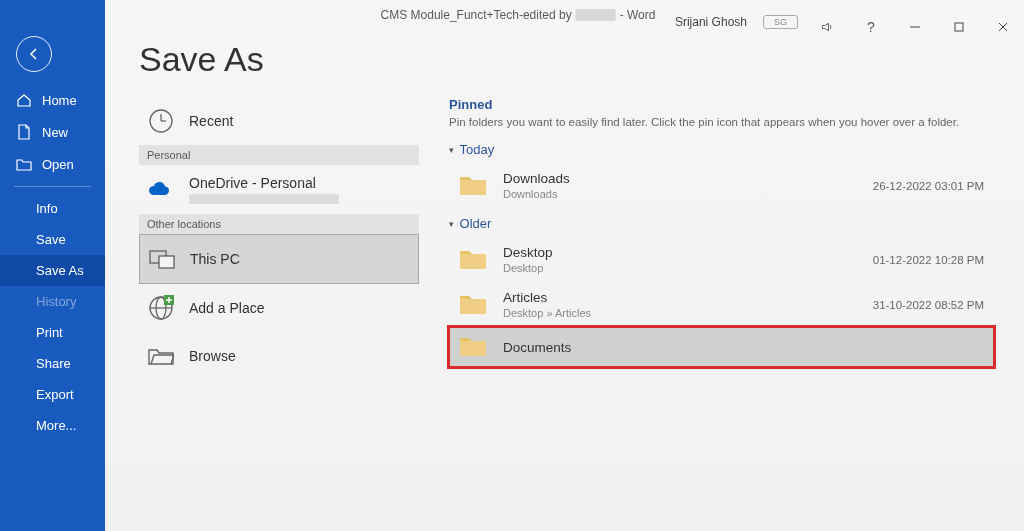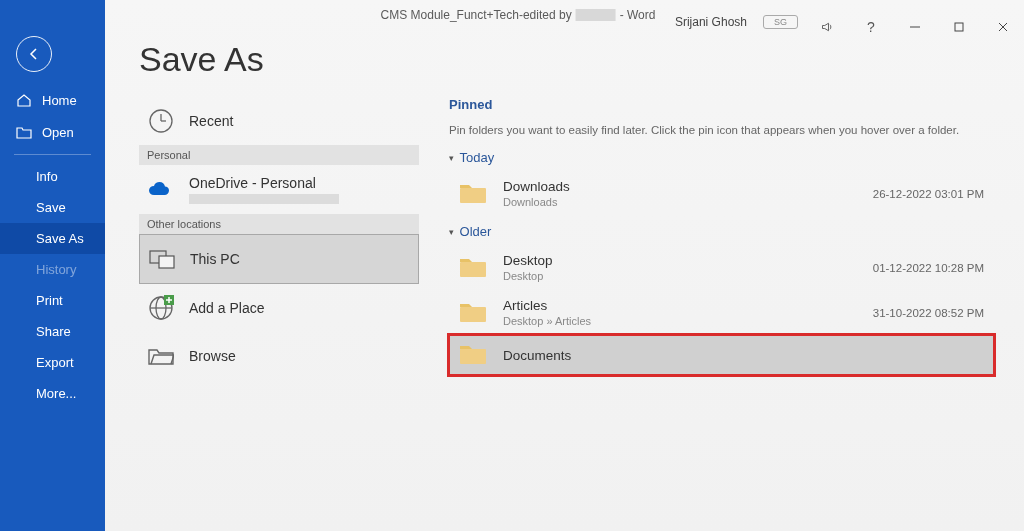--- a/index.html
+++ b/index.html
@@ -45,21 +45,21 @@
 
 .locations { width: 280px; }
 .loc-row { display: flex; align-items: center; gap: 14px; padding: 10px 8px; font-size: 14px; color: #333; }
 .loc-row.selected { background: #d6d6d6; border: 1px solid #a8a8a8; }
 .loc-icon { width: 28px; height: 28px; display:flex; align-items:center; justify-content:center; }
 .loc-section { background: #e2e2e2; font-size: 11px; color: #555; padding: 4px 8px; }
 .redacted-line { background: #dcdcdc; height: 10px; width: 150px; margin-top: 3px; }
 
 
 .folders { flex: 1; }
-.section-heading { color: #2b579a; font-size: 13px; font-weight: 600; margin-bottom: 12px; }
+.section-heading { color: #2b579a; font-size: 13px; font-weight: 600; margin-bottom: 4px; }
 .section-desc { font-size: 11.5px; color: #666; margin-bottom: 14px; }
 .group-header { display: flex; align-items: center; gap: 6px; color: #2b579a; font-size: 13px; margin: 8px 0 6px 0; cursor: default; }
 .group-header .tri { font-size: 9px; color: #555; }
 .folder-row { display: flex; align-items: center; padding: 8px 10px; gap: 14px; }
 .folder-row .ficon { width: 30px; height: 24px; }
 .folder-row .ftext { flex: 1; }
 .folder-row .fname { font-size: 13.5px; color: #333; }
 .folder-row .fpath { font-size: 11px; color: #888; margin-top: 2px; }
 .folder-row .fdate { font-size: 11.5px; color: #666; white-space: nowrap; }
 .folder-row.highlighted { background: #d0d0d0; outline: 3px solid #d92b2b; outline-offset: -1px; }
@@ -123,20 +123,29 @@
     <div class="nav-item">
       <span class="ico">
           <svg width="16" height="16" viewBox="0 0 16 16" fill="none" stroke="#fff" stroke-width="1.2">
             <path d="M2 8l6-5 6 5v6H2z"></path>
           </svg>
         </span>
       <span>Home</span>
     </div>
     <div class="nav-item">
       <span class="ico">
+          <svg width="14" height="16" viewBox="0 0 14 16" fill="none" stroke="#fff" stroke-width="1.2">
+            <path d="M2 1h7l3 3v11H2z"></path>
+            <path d="M9 1v3h3"></path>
+          </svg>
+        </span>
+      <span>New</span>
+    </div>
+    <div class="nav-item">
+      <span class="ico">
           <svg width="16" height="14" viewBox="0 0 16 14" fill="none" stroke="#fff" stroke-width="1.2">
             <path d="M1 3h5l1 2h8v8H1z"></path>
           </svg>
         </span>
       <span>Open</span>
     </div>
     <div class="nav-divider"></div>
     <div class="nav-sub">Info</div>
     <div class="nav-sub">Save</div>
     <div class="nav-sub selected">Save As</div>

